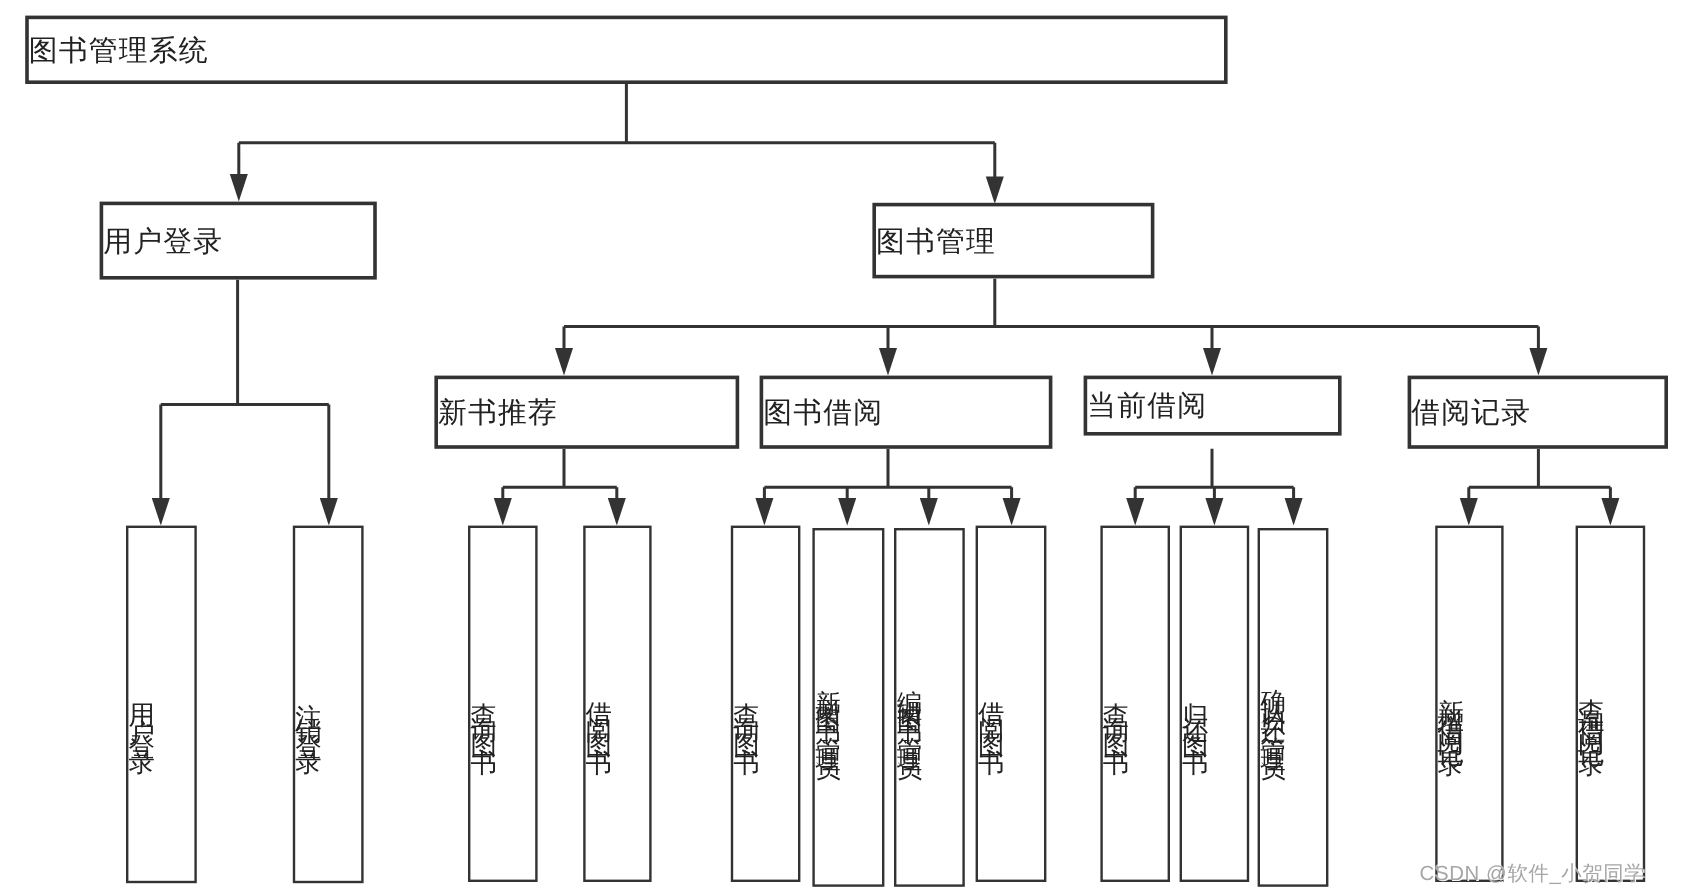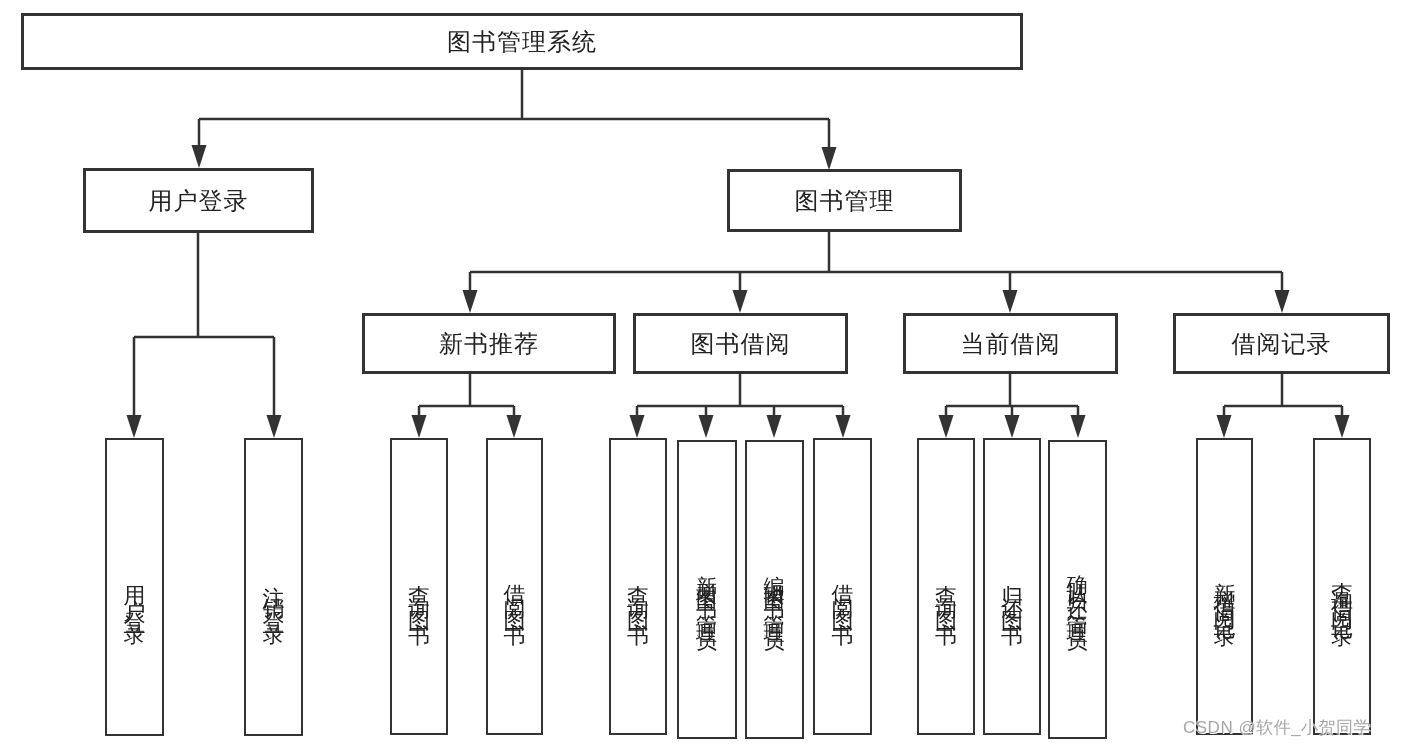--- a/index.html
+++ b/index.html
@@ -4,21 +4,21 @@
 <style>
   html,body{margin:0;padding:0;background:#ffffff;}
   .canvas{
     position:relative;width:1405px;height:747px;background:#ffffff;
     font-family:"Liberation Sans","DejaVu Sans",sans-serif;overflow:hidden;
   }
   .wires{position:absolute;left:0;top:0;width:1405px;height:747px;}
   .node{
     position:absolute;box-sizing:border-box;background:#ffffff;
     border:3px solid #333333;color:#222222;
-    display:flex;align-items:center;justify-content:center;
+    display:flex;align-items:center;justify-content:flex-start;
     white-space:nowrap;
   }
   .node .lbl{display:block;}
   .h .lbl{font-size:24px;letter-spacing:1px;}
   .leaf{border-width:2.5px;}
   .leaf .lbl{
     writing-mode:vertical-rl;text-orientation:mixed;
     font-size:22px;letter-spacing:13px;margin-bottom:-13px;line-height:1;
   }
   .leaf.sp-m .lbl{letter-spacing:9px;margin-bottom:-9px;}
@@ -74,24 +74,24 @@
   <div class="node h" style="left:83px;top:168px;width:231px;height:65px;">
     <span class="lbl">用户登录</span>
   </div>
   <div class="node h" style="left:712px;top:169px;width:235px;height:63px;margin-left:15px;">
     <span class="lbl">图书管理</span>
   </div>
 
   <div class="node h" style="left:362px;top:313px;width:254px;height:61px;">
     <span class="lbl">新书推荐</span>
   </div>
-  <div class="node h" style="left:633px;top:313px;width:215px;height:61px;">
+  <div class="node h" style="left:633px;top:313px;width:244px;height:61px;">
     <span class="lbl">图书借阅</span>
   </div>
-  <div class="node h" style="left:903px;top:313px;width:215px;height:61px;">
+  <div class="node h" style="left:903px;top:313px;width:215px;height:50px;">
     <span class="lbl">当前借阅</span>
   </div>
   <div class="node h" style="left:1173px;top:313px;width:217px;height:61px;">
     <span class="lbl">借阅记录</span>
   </div>
 
   <div class="node leaf" style="left:105px;top:438px;width:59px;height:298px;">
     <span class="lbl">用户登录</span>
   </div>
   <div class="node leaf" style="left:244px;top:438px;width:59px;height:298px;">

